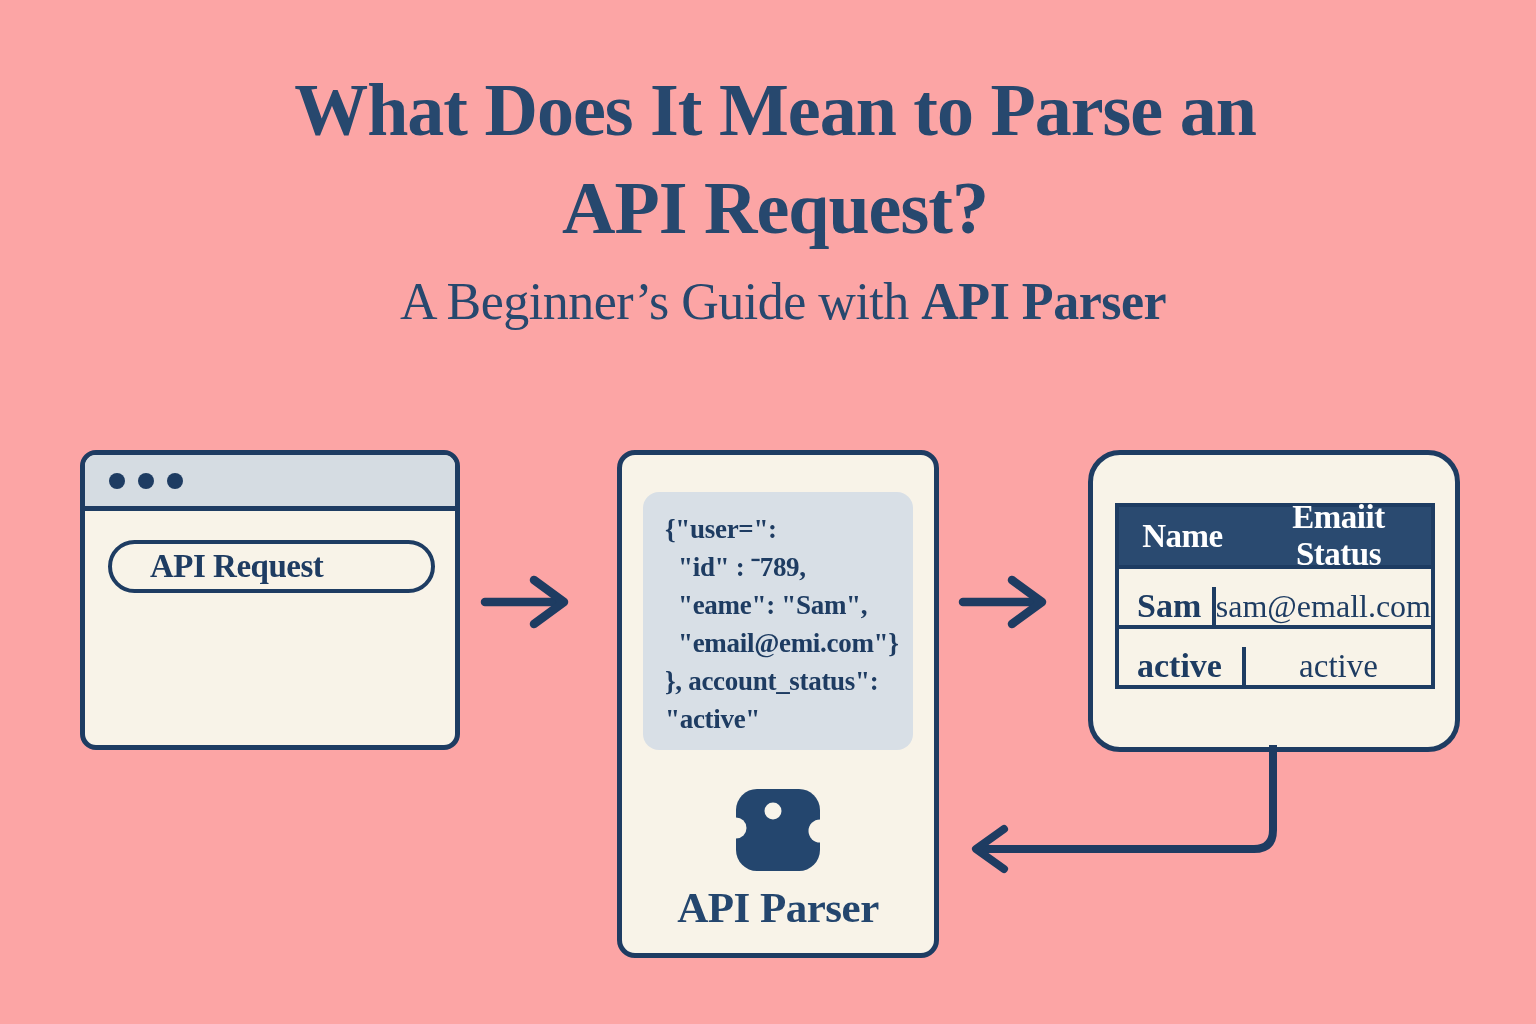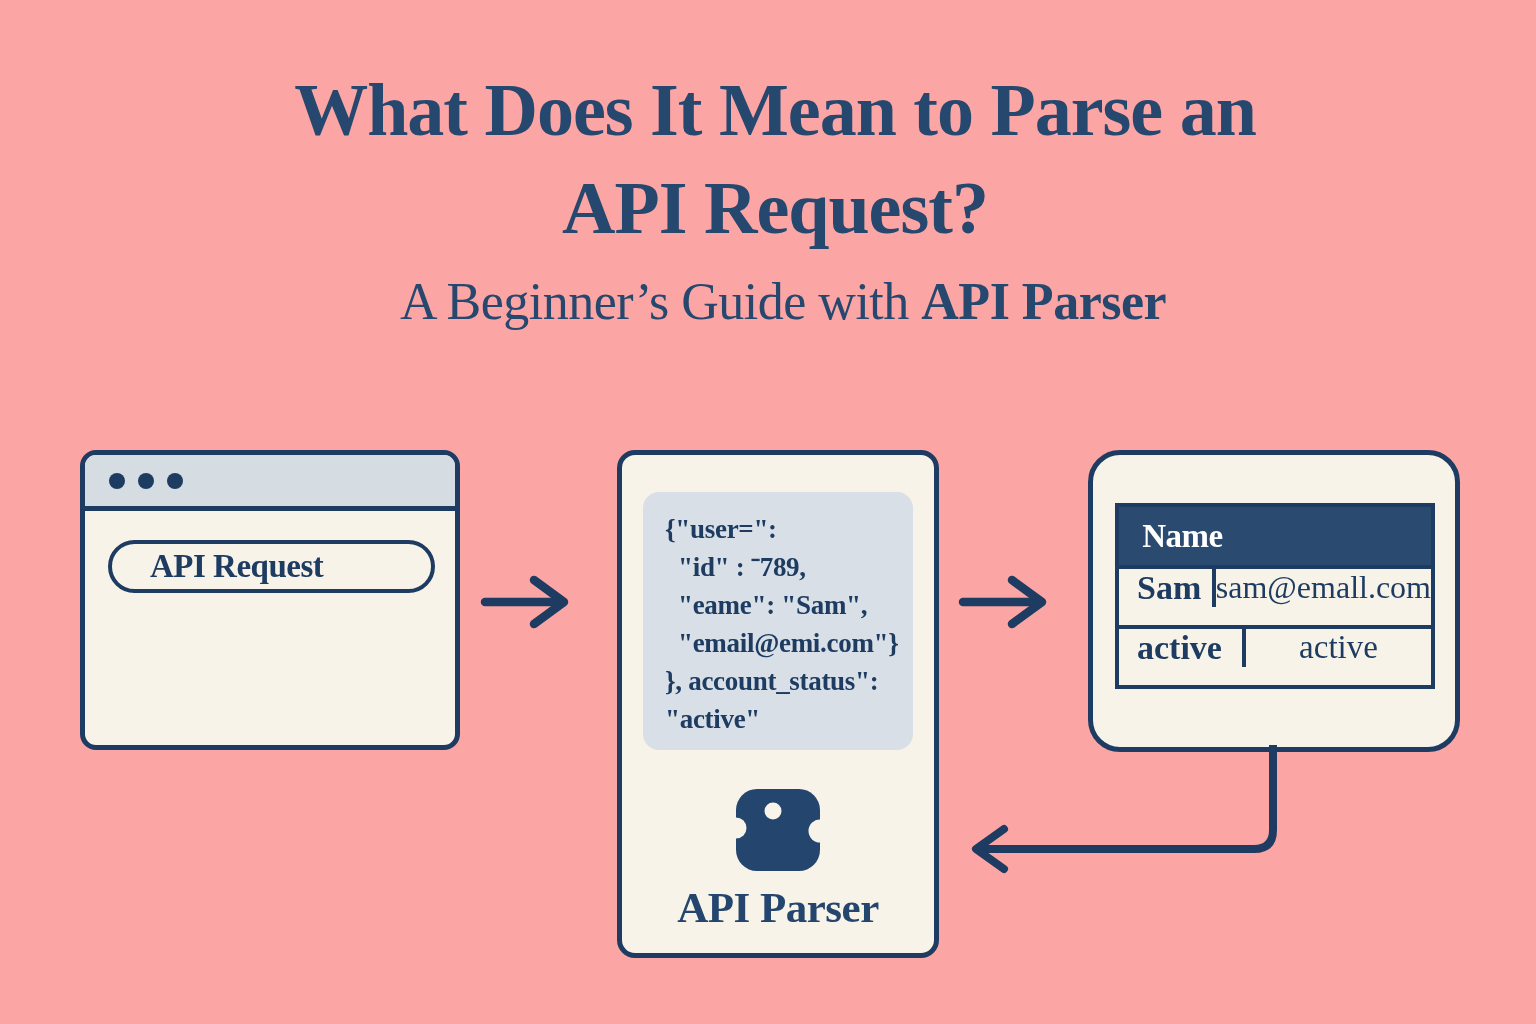--- a/index.html
+++ b/index.html
@@ -91,21 +91,21 @@
     height:58px;background:#2a4a70;
     display:flex;align-items:center;
   }
   .thead .th{
     color:#fff;font-weight:700;font-size:33px;text-align:center;letter-spacing:-0.5px;
   }
   .th-name{width:127px;}
   .th-email{width:185px;}
   .trow{
     height:56px;border-top:4px solid #1e3c62;
-    display:flex;align-items:flex-start;background:#f8f3e8;
+    display:flex;align-items:flex-end;background:#f8f3e8;
   }
   .td{display:flex;align-items:center;color:#1e3c62;}
   .td-1{width:127px;box-sizing:border-box;border-right:4px solid #1e3c62;
         padding-left:18px;font-size:34px;font-weight:600;}
   .td-2{flex:1;justify-content:center;font-weight:500;}
   .td-email{font-size:32px;}
   .td-status{font-size:33px;}
   
   .return-connector{position:absolute;left:958px;top:745px;width:335px;height:132px;}
 </style>
@@ -156,20 +156,21 @@
 
   <svg class="arrow arrow-2" viewBox="0 0 105 56">
     <path d="M5 28 H80" stroke="#1e3c62" stroke-width="8.5" stroke-linecap="round" fill="none"></path>
     <path d="M54 6 L84 28 L54 50" stroke="#1e3c62" stroke-width="8.5" stroke-linecap="round" stroke-linejoin="round" fill="none"></path>
   </svg>
 
   <div class="result">
     <div class="result-table">
       <div class="thead">
         <div class="th th-name">Name</div>
+        <div class="th th-email">Emaiit Status</div>
       </div>
       <div class="trow">
         <div class="td td-1">Sam</div>
         <div class="td td-2 td-email">sam@emall.com</div>
       </div>
       <div class="trow">
         <div class="td td-1">active</div>
         <div class="td td-2 td-status">active</div>
       </div>
     </div>

